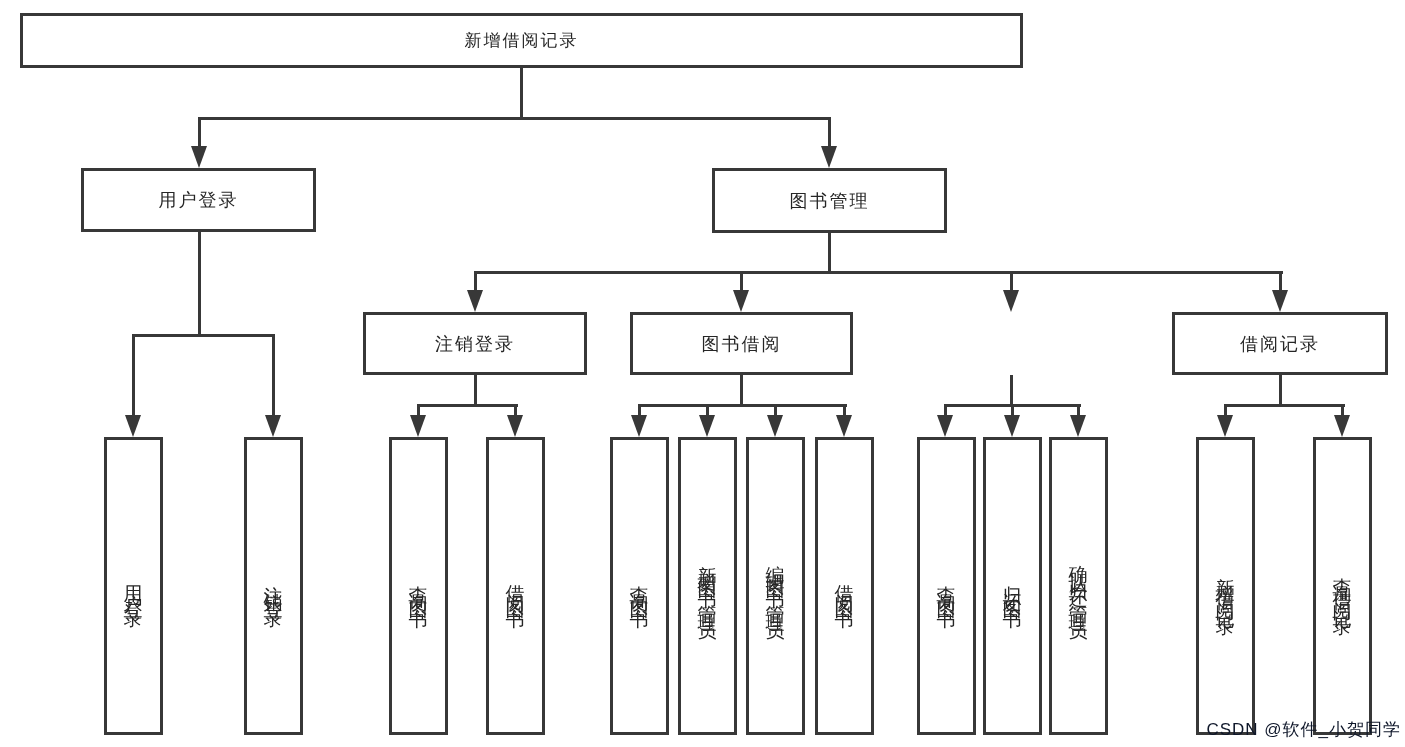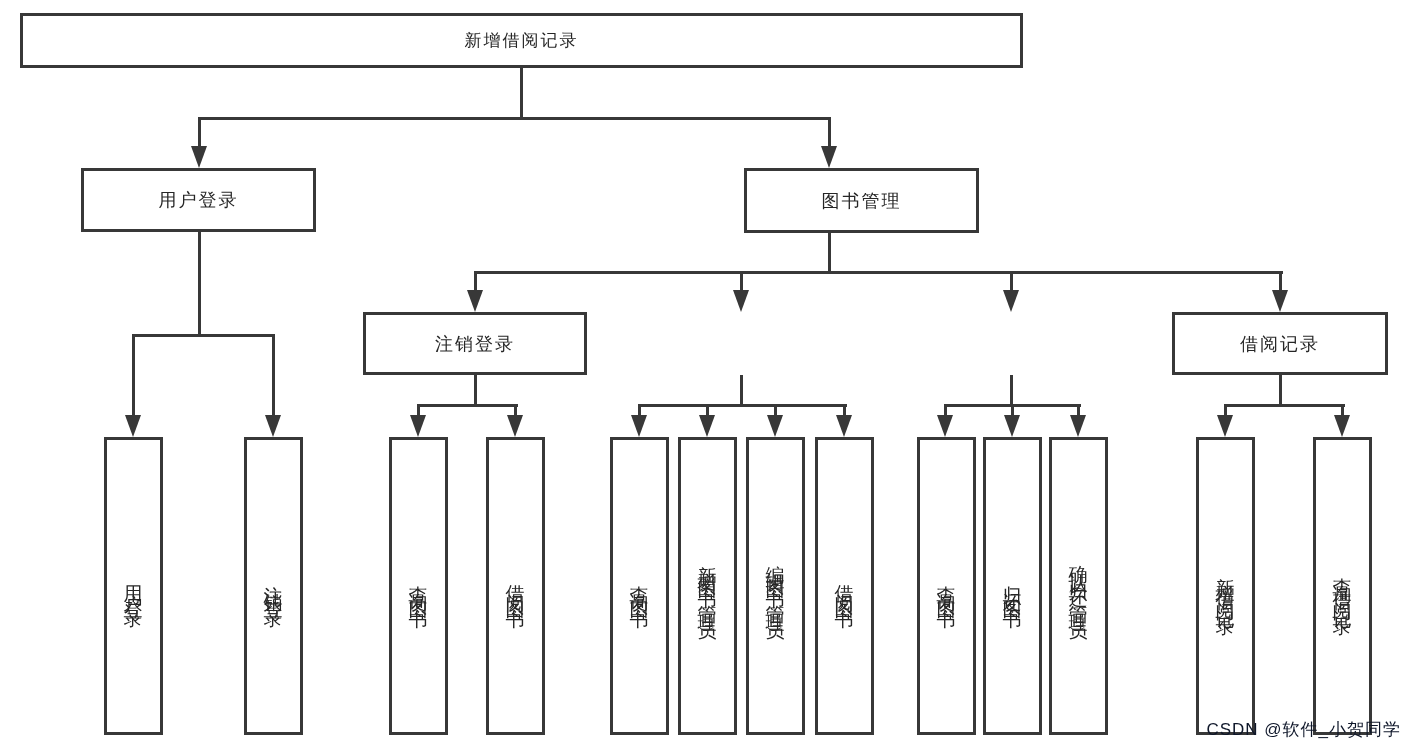--- a/index.html
+++ b/index.html
@@ -28,21 +28,21 @@
     writing-mode: vertical-rl;
     text-orientation: mixed;
     font-size: 19px;
     letter-spacing: 8px;
     line-height: 1;
     white-space: nowrap;
   }
   
   #n-root            { left:20px;   top:13px;  width:1003px; height:55px; font-size:17px; }
   #n-user-login      { left:81px;   top:168px; width:235px;  height:64px; }
-  #n-book-mgmt       { left:744px;  top:168px; width:235px;  height:65px;align-items:center; }
+  #n-book-mgmt       { left:712px;  top:168px; width:235px;  height:65px;align-items:center; }
   #n-new-book        { left:363px;  top:312px; width:224px;  height:63px; }
   #n-book-borrow     { left:630px;  top:312px; width:223px;  height:63px; }
   #n-current-borrow  { left:903px;  top:312px; width:216px;  height:63px; }
   #n-borrow-record   { left:1172px; top:312px; width:216px;  height:63px; }
   .leaf { top:437px; width:59px; height:298px; }
   #l-user-login      { left:104px; }
   #l-logout          { left:244px; }
   #l-query-book-1    { left:389px; }
   #l-borrow-book-1   { left:486px; }
   #l-query-book-2    { left:610px; }
@@ -85,20 +85,23 @@
   <div class="node" id="n-user-login">
     <span>用户登录</span>
   </div>
   <div class="node" id="n-book-mgmt">
     <span>图书管理</span>
   </div>
 
   <div class="node" id="n-new-book">
     <span>注销登录</span>
   </div>
+  <div class="node" id="n-book-borrow">
+    <span>图书借阅</span>
+  </div>
   <div class="node" id="n-borrow-record">
     <span>借阅记录</span>
   </div>
 
   <div class="node leaf" id="l-user-login">
     <span class="vtext">用户登录</span>
   </div>
   <div class="node leaf" id="l-logout">
     <span class="vtext">注销登录</span>
   </div>

